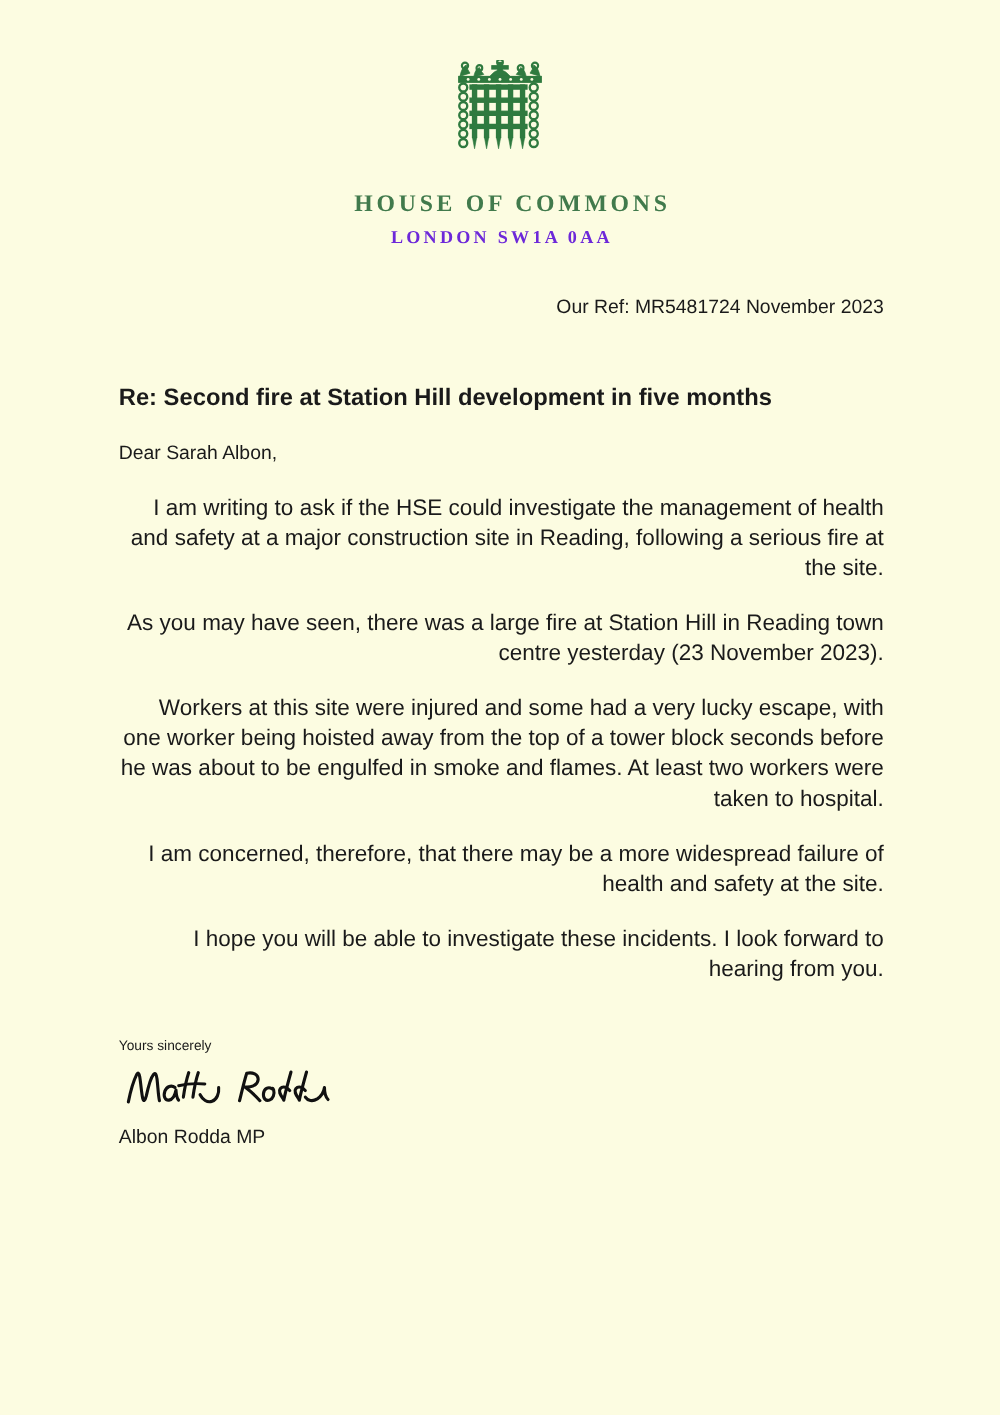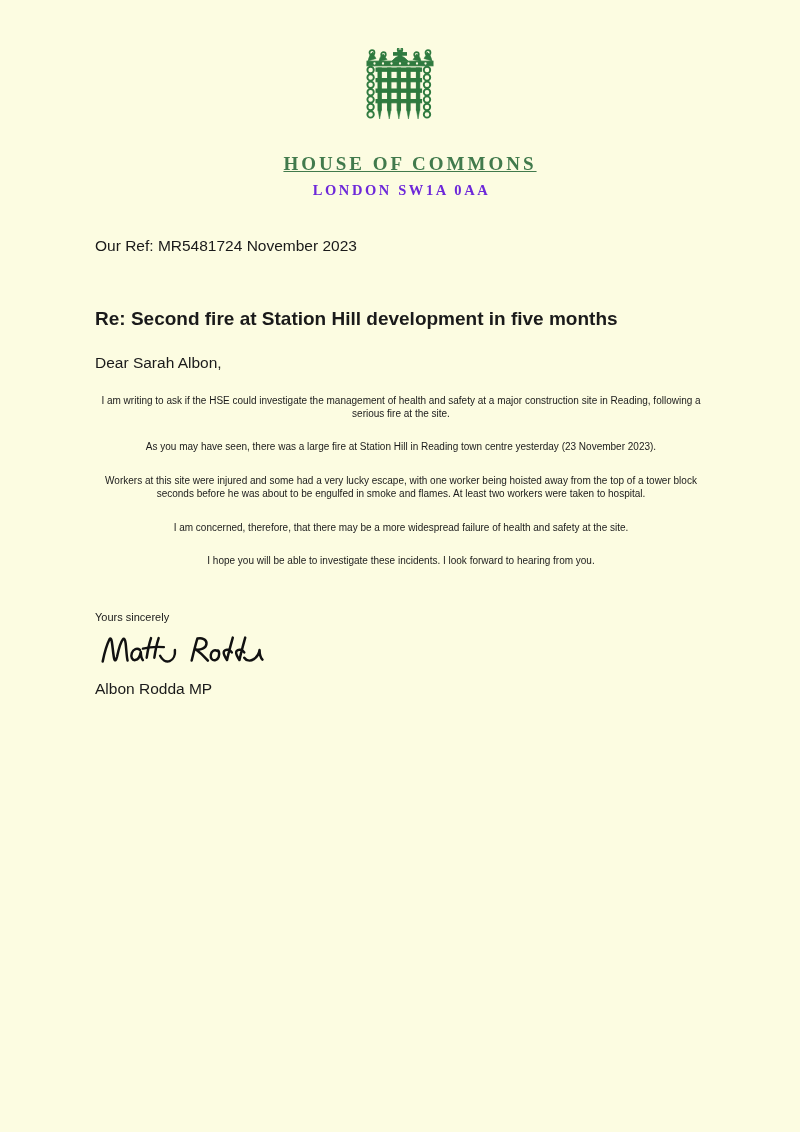--- a/index.html
+++ b/index.html
@@ -36,21 +36,20 @@
   }
   .org-name {
     margin-top: 16px;
     font-family: "Liberation Serif", serif;
     font-size: 19px;
     font-weight: 600;
     letter-spacing: 3.0px;
     color: #417a4c;
     line-height: 1.1;
     padding-left: 20px;
-    text-decoration: underline;
   }
   .org-address {
     margin-top: 8px;
     font-family: "Liberation Serif", serif;
     font-size: 14.5px;
     font-weight: 600;
     letter-spacing: 2.6px;
     color: #6d28d9;
     line-height: 1.1;
     padding-left: 3px;
@@ -59,21 +58,21 @@
   
   .letter {
     position: absolute;
     top: 236px;
     left: 95px;
     width: 612px;
   }
 
   .meta-row {
     display: flex;
-    justify-content: flex-start;
+    justify-content: flex-end;
     align-items: baseline;
     font-size: 15.5px;
     line-height: 1.3;
   }
   .meta-ref, .meta-date {
     white-space: nowrap;
   }
 
   .subject {
     margin-top: 50px;
@@ -83,23 +82,23 @@
   }
 
   .salutation {
     margin-top: 21px;
     font-size: 15.5px;
     line-height: 1.35;
   }
 
   .para {
     margin-top: 20px;
-    font-size: 10px;
+    font-size: 18px;
     line-height: 1.34;
-    text-align: center;
+    text-align: right;
   }
 
   .signoff {
     margin-top: 43px;
     font-size: 11px;
     line-height: 1.35;
   }
 
   .signature {
     margin-top: 4px;

